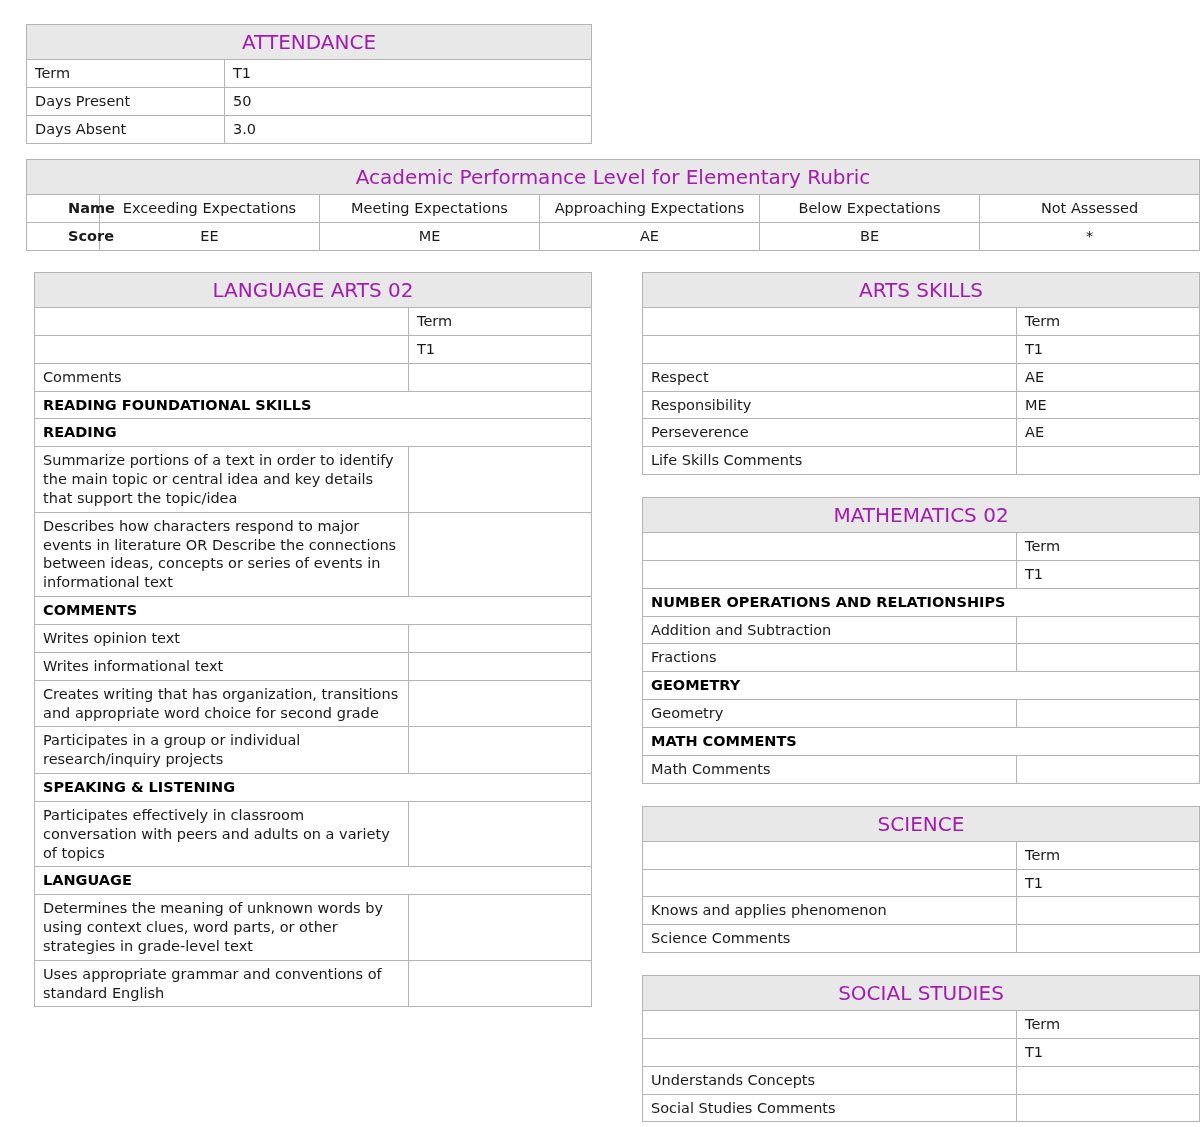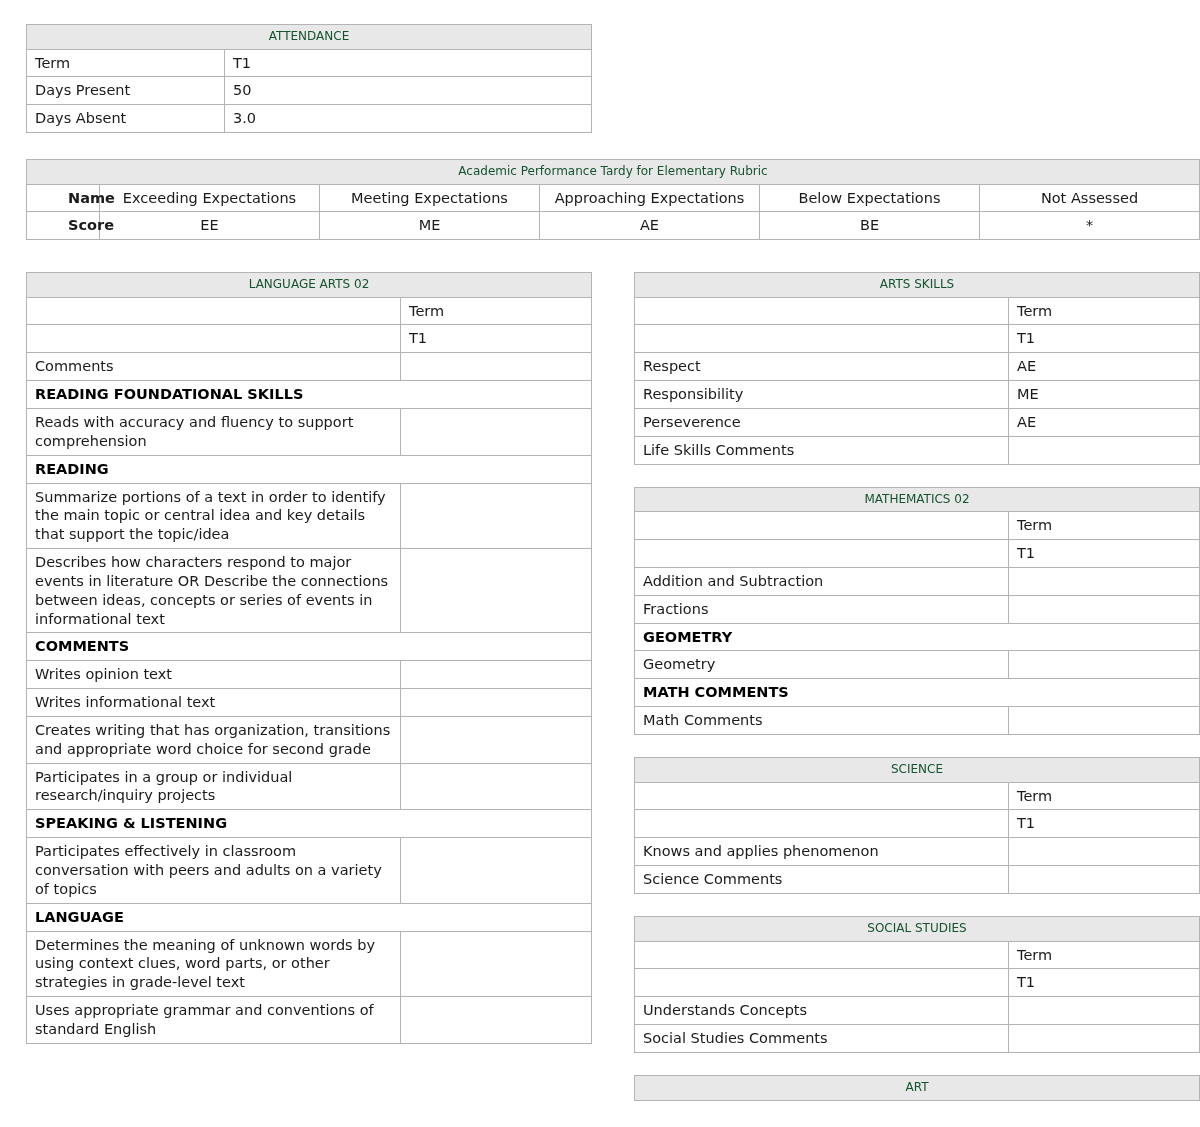--- a/index.html
+++ b/index.html
@@ -29,24 +29,24 @@
     padding: 4px 8px;
     font-weight: normal;
     text-align: left;
     vertical-align: top;
     line-height: 1.30;
   }
   .title-cell {
     background: #e8e8e8;
     font-weight: bold;
     text-align: center !important;
-    font-size: 12px;
+    font-size: 20px;
     padding: 6px 8px 7px 8px;
     border-bottom: 1px solid #8c8c8c;
-    color: #14532d;
+    color: #a21caf;
   }
   .ctr { text-align: right; }
   .cat-row td {
     font-weight: bold;
     color: #000000;
   }
   .val-col { }
 
   
   #attendance-table {
@@ -73,21 +73,21 @@
     left: 26px;
     top: 272px;
     width: 566px;
   }
   #right-column {
     position: absolute;
     left: 634px;
     top: 272px;
     width: 566px;
   }
-  .section-block { margin-bottom: 22px; }
+  .section-block { margin-bottom: 22px; margin-left: 8px; }
   .section-block:last-child { margin-bottom: 0; }
   .section-table { width: 100%; }
 </style>
 </head>
 <body>
 
 <table class="rc-table" id="attendance-table">
   <colgroup>
       <col style="width:198px">
       <col>
@@ -115,21 +115,21 @@
   <colgroup>
     <col style="width:73px">
       <col style="width:220px">
       <col style="width:220px">
     <col style="width:220px">
       <col style="width:220px">
       <col>
   </colgroup>
   <tbody>
     <tr>
-      <td class="title-cell" colspan="6">Academic Performance Tardy for Elementary Rubric</td>
+      <td class="title-cell" colspan="6">Academic Performance Level for Elementary Rubric</td>
     </tr>
     <tr>
       <td class="rubric-label">Name</td>
       <td>Exceeding Expectations</td>
       <td>Meeting Expectations</td>
       <td>Approaching Expectations</td>
       <td>Below Expectations</td>
       <td>Not Assessed</td>
     </tr>
     <tr>
@@ -162,24 +162,20 @@
             <td>&nbsp;</td>
             <td class="ctr">T1</td>
           </tr>
           <tr>
             <td>Comments</td>
             <td class="ctr val-col">&nbsp;</td>
           </tr>
           <tr class="cat-row">
             <td colspan="2">READING FOUNDATIONAL SKILLS</td>
           </tr>
-          <tr>
-            <td>Reads with accuracy and fluency to support comprehension</td>
-            <td class="ctr val-col">&nbsp;</td>
-          </tr>
           <tr class="cat-row">
             <td colspan="2">READING</td>
           </tr>
           <tr>
             <td>Summarize portions of a text in order to identify the main topic or central idea and key details that support the topic/idea</td>
             <td class="ctr val-col">&nbsp;</td>
           </tr>
           <tr>
             <td>Describes how characters respond to major events in literature OR Describe the connections between ideas, concepts or series of events in informational text</td>
             <td class="ctr val-col">&nbsp;</td>
@@ -275,20 +271,23 @@
             <td class="title-cell" colspan="2">MATHEMATICS 02</td>
           </tr>
           <tr>
             <td>&nbsp;</td>
             <td class="ctr">Term</td>
           </tr>
           <tr>
             <td>&nbsp;</td>
             <td class="ctr">T1</td>
           </tr>
+          <tr class="cat-row">
+            <td colspan="2">NUMBER OPERATIONS AND RELATIONSHIPS</td>
+          </tr>
           <tr>
             <td>Addition and Subtraction</td>
             <td class="ctr val-col">&nbsp;</td>
           </tr>
           <tr>
             <td>Fractions</td>
             <td class="ctr val-col">&nbsp;</td>
           </tr>
           <tr class="cat-row">
             <td colspan="2">GEOMETRY</td>

